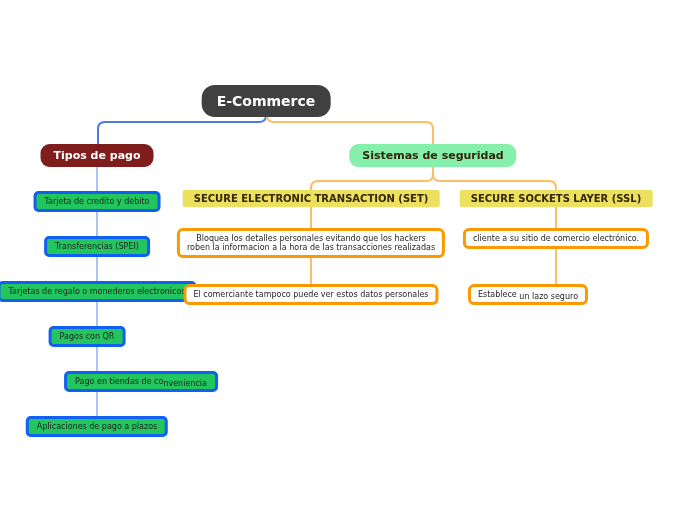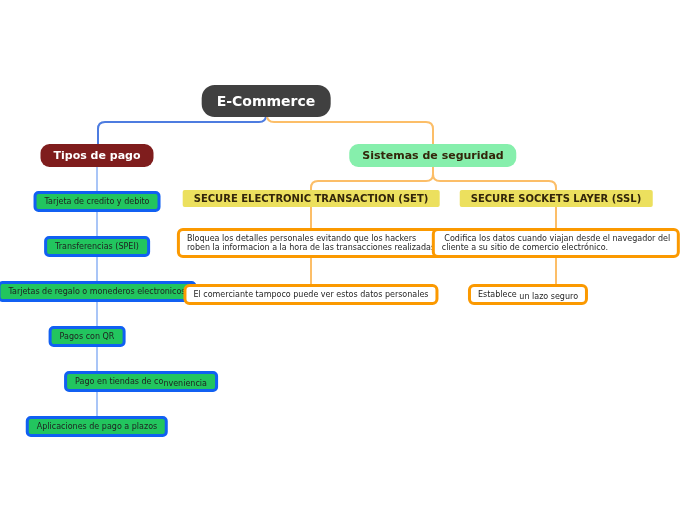--- a/index.html
+++ b/index.html
@@ -30,21 +30,21 @@
     font-size:8px; color:#1f1f1f; padding:3px 8px;
   }
   .sub-yellow {
     background:#ece05e; color:#33260a; font-weight:bold; font-size:10px;
     padding:3px 11px; border-radius:2px;
   }
   .leaf-orange {
     background:#ffffff; border:3px solid #fb9900; border-radius:6px;
     font-size:8px; color:#1f1f1f; padding:3px 7px;
   }
-  .leaf-orange .line { display:block; text-align:left; }
+  .leaf-orange .line { display:block; text-align:center; }
   .shift-down { position:relative; top:2px; }
 
   
   .pos-root        { left:266px; top:85px;  }
   .pos-tipos       { left:97px;  top:144px; }
   .pos-l1          { left:97px;  top:191px; }
   .pos-l2          { left:97px;  top:236px; }
   .pos-l3          { left:97px;  top:281px; }
   .pos-l4          { left:87px;  top:326px; }
   .pos-l5          { left:97px;  top:371px;margin-left:44px; }
@@ -93,19 +93,18 @@
 <div class="node sub-yellow pos-ssl">SECURE SOCKETS LAYER (SSL)</div>
 
 <div class="node leaf-orange pos-set-desc">
   <span class="line">Bloquea los detalles personales evitando que los hackers</span>
   <span class="line">roben la informacion a la hora de las transacciones realizadas</span>
 </div>
 
 <div class="node leaf-orange pos-set-note">El comerciante tampoco puede ver estos datos personales</div>
 
 <div class="node leaf-orange pos-ssl-desc">
-  <span class="line">&nbsp;Codifica los datos cuando viajan desde el navegador del</span>
   <span class="line">cliente a su sitio de comercio electrónico.</span>
 </div>
 
 <div class="node leaf-orange pos-ssl-note">
   <span>Establece </span><span class="shift-down">un lazo seguro</span>
 </div>
 
 </body></html>

